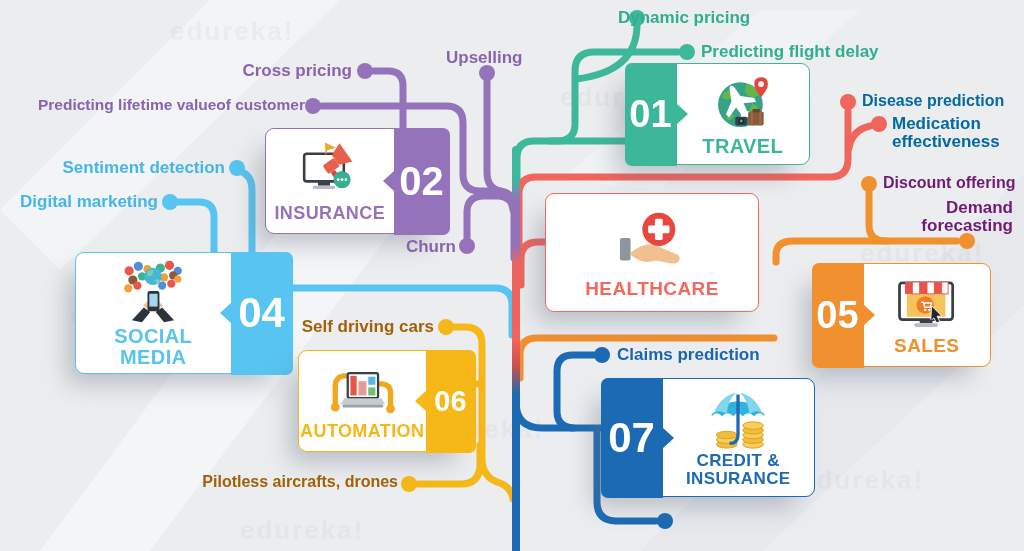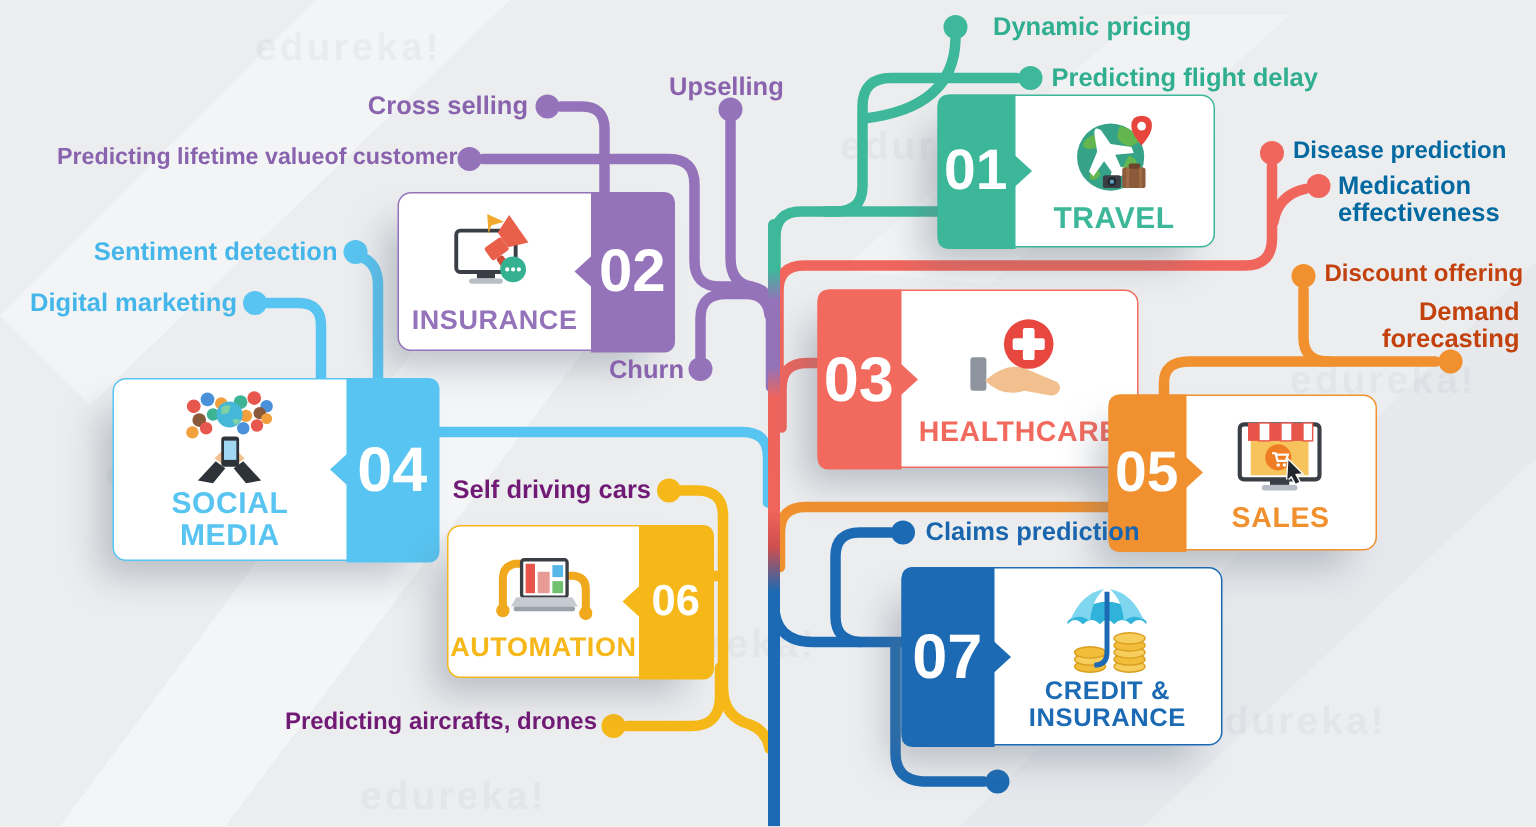--- a/index.html
+++ b/index.html
@@ -44,21 +44,21 @@
   .numright .cbody{order:1;}
   .clabel{
     font-weight:700;color:var(--c);letter-spacing:.4px;text-align:center;
     line-height:1.05;white-space:pre-line;
   }
   
   .uc{position:absolute;font-weight:700;font-size:17px;line-height:1.05;white-space:nowrap;}
   .uc.r{text-align:right;}
   .uc.wrap{white-space:normal;}
   .teal{color:#2fae90;} .purple{color:#8a63ae;} .lblue{color:#45b6ea;}
-  .red{color:#0369a1;} .orange{color:#c2410c;} .yellow{color:#701a75;}
+  .red{color:#0369a1;} .orange{color:#701a75;} .yellow{color:#a16207;}
   .dblue{color:#1966ae;text-align:right;}
 </style>
 </head>
 <body>
 
 <div class="stage">
 
   <svg class="bg-svg" width="1024" height="551">
     <polygon points="40,551 330,160 445,160 150,551" fill="#f4f5f7"></polygon>
     <polygon points="640,551 1024,175 1024,305 762,551" fill="#e3e5e9" opacity="0.65"></polygon>
@@ -197,21 +197,20 @@
         <circle cx="50" cy="46" r="10" fill="#35b191"></circle>
         <circle cx="45.5" cy="46" r="1.6" fill="#fff"></circle>
         <circle cx="50" cy="46" r="1.6" fill="#fff"></circle>
         <circle cx="54.5" cy="46" r="1.6" fill="#fff"></circle>
       </svg>
       <div class="clabel" style="font-size:18px">INSURANCE</div>
     </div>
   </div>
 
   <div class="card numleft" style="--c:#f26a5e;left:545px;top:193px;width:212px;height:117px">
-    <div class="num" style="width:56px;font-size:42px">03</div>
     <div class="cbody">
       <svg width="74" height="70" viewBox="0 0 76 72">
         <rect x="5" y="32" width="11" height="23" rx="2" fill="#8e959e"></rect>
         <path d="M15 48 q15 -13 28 -8 l19 8 q6 2 4 7 q-2 4 -8 3 l-16 -3 q-15 5 -27 -7Z" fill="#f2c08f"></path>
         <circle cx="45" cy="23" r="17" fill="#e8473f"></circle>
         <rect x="41" y="12" width="8" height="22" rx="1.5" fill="#fff"></rect>
         <rect x="34" y="19" width="22" height="8" rx="1.5" fill="#fff"></rect>
       </svg>
       <div class="clabel" style="font-size:19px">HEALTHCARE</div>
     </div>
@@ -245,21 +244,21 @@
         <path d="M47 52 l-6 -6 -5 4 5 6Z" fill="#f2c08f"></path>
         <path d="M13 68 l13 -14 7 5 -9 11Z" fill="#2e3339"></path>
         <path d="M59 68 l-13 -14 -7 5 9 11Z" fill="#2e3339"></path>
         <rect x="30" y="36" width="13" height="22" rx="2.5" fill="#2e3339"></rect>
         <rect x="32" y="39" width="9" height="14" fill="#9fd8f0"></rect>
       </svg>
       <div class="clabel" style="font-size:20px">SOCIAL MEDIA</div>
     </div>
   </div>
 
-  <div class="card numleft" style="--c:#f1902e;left:739px;top:263px;width:177px;height:102px">
+  <div class="card numleft" style="--c:#f1902e;left:812px;top:263px;width:177px;height:102px">
     <div class="num" style="width:52px;font-size:38px">05</div>
     <div class="cbody">
       <svg width="66" height="60" viewBox="0 0 72 62">
         <rect x="6" y="8" width="58" height="40" rx="3" fill="#fff" stroke="#3a3f46" stroke-width="3"></rect>
         <rect x="14" y="18" width="42" height="27" fill="#f6c35c"></rect>
         <g>
           <rect x="12" y="7" width="8" height="13" fill="#e8544a"></rect>
           <rect x="20" y="7" width="8" height="13" fill="#fdfdfd" stroke="#e8544a" stroke-width="1"></rect>
           <rect x="28" y="7" width="8" height="13" fill="#e8544a"></rect>
           <rect x="36" y="7" width="8" height="13" fill="#fdfdfd" stroke="#e8544a" stroke-width="1"></rect>
@@ -314,29 +313,29 @@
         <ellipse cx="54" cy="40" rx="11" ry="4" fill="#f7cd5c" stroke="#d99f1f"></ellipse>
         <path d="M10 28 Q38 0 66 28 L66 30 Q61 24 55 30 Q49 24 43 30 Q38 24 33 30 Q27 24 21 30 Q15 24 10 30Z" fill="#2fb3da"></path>
         <path d="M12 27 Q20 8 36 5 Q27 13 26 28 Q19 22 12 27Z" fill="#7fd6ef"></path>
         <path d="M64 27 Q56 8 40 5 Q49 13 50 28 Q57 22 64 27Z" fill="#7fd6ef"></path>
         <path d="M38 7 V 50 q0 9 -9 9" stroke="#1b6ab3" stroke-width="3.5" fill="none"></path>
       </svg>
       <div class="clabel" style="font-size:17px;max-width:120px">CREDIT &amp; INSURANCE</div>
     </div>
   </div>
 
-  <span class="uc teal" style="left:662px;top:9px">Dynamic pricing</span>
+  <span class="uc teal" style="left:618px;top:9px">Dynamic pricing</span>
   <span class="uc teal" style="left:701px;top:43px">Predicting flight delay</span>
   <span class="uc red" style="left:862px;top:93px;font-size:16px">Disease prediction</span>
   <span class="uc red wrap" style="left:892px;top:115px;width:128px">Medication effectiveness</span>
-  <span class="uc purple r" style="right:672px;top:62px">Cross selling</span>
+  <span class="uc purple r" style="right:672px;top:62px">Cross pricing</span>
   <span class="uc purple" style="left:446px;top:49px">Upselling</span>
   <span class="uc purple r" style="right:719px;top:97px;font-size:15.5px">Predicting lifetime valueof customer</span>
   <span class="uc purple r" style="right:568px;top:238px">Churn</span>
   <span class="uc lblue r" style="right:799px;top:159px">Sentiment detection</span>
   <span class="uc lblue r" style="right:866px;top:193px">Digital marketing</span>
   <span class="uc orange" style="left:883px;top:175px;font-size:16px">Discount offering</span>
   <span class="uc orange r wrap" style="right:11px;top:199px;width:112px">Demand forecasting</span>
   <span class="uc yellow r" style="right:590px;top:318px">Self driving cars</span>
-  <span class="uc yellow r" style="right:626px;top:474px;font-size:16px">Predicting aircrafts, drones</span>
+  <span class="uc yellow r" style="right:626px;top:474px;font-size:16px">Pilotless aircrafts, drones</span>
   <span class="uc dblue" style="left:617px;top:346px">Claims prediction</span>
 
 </div>
 
 </body></html>

